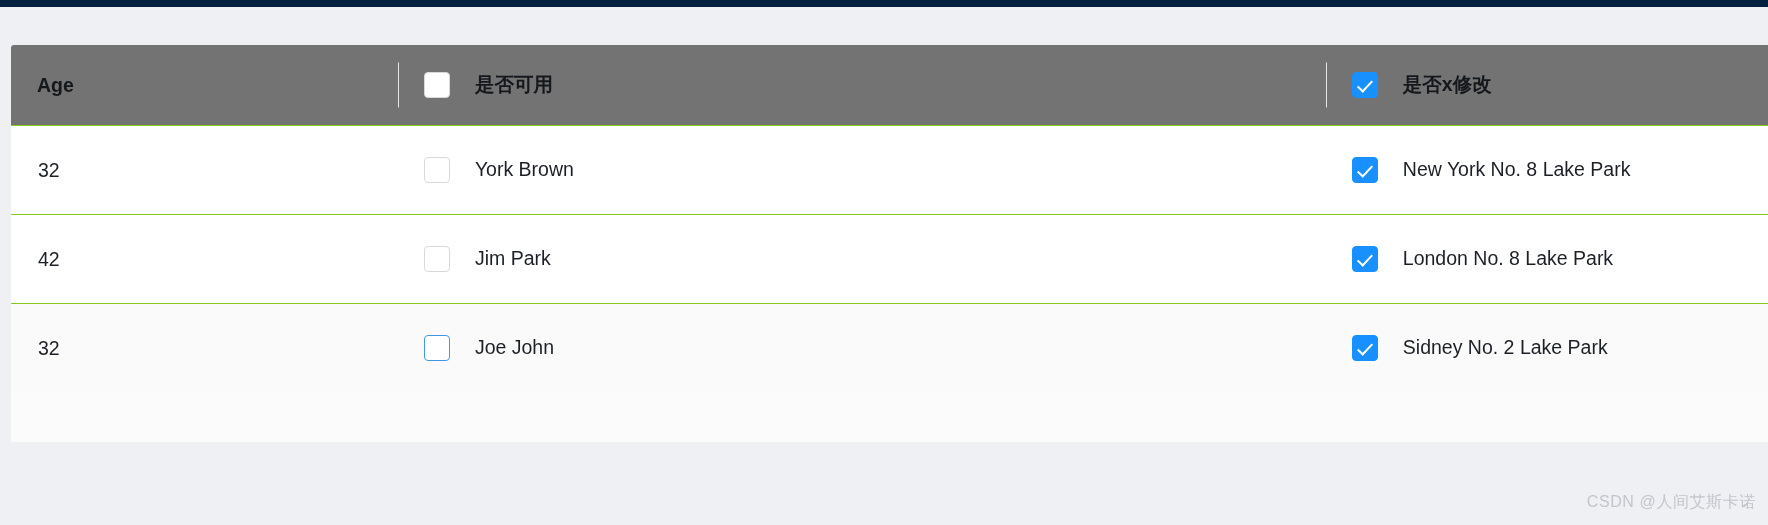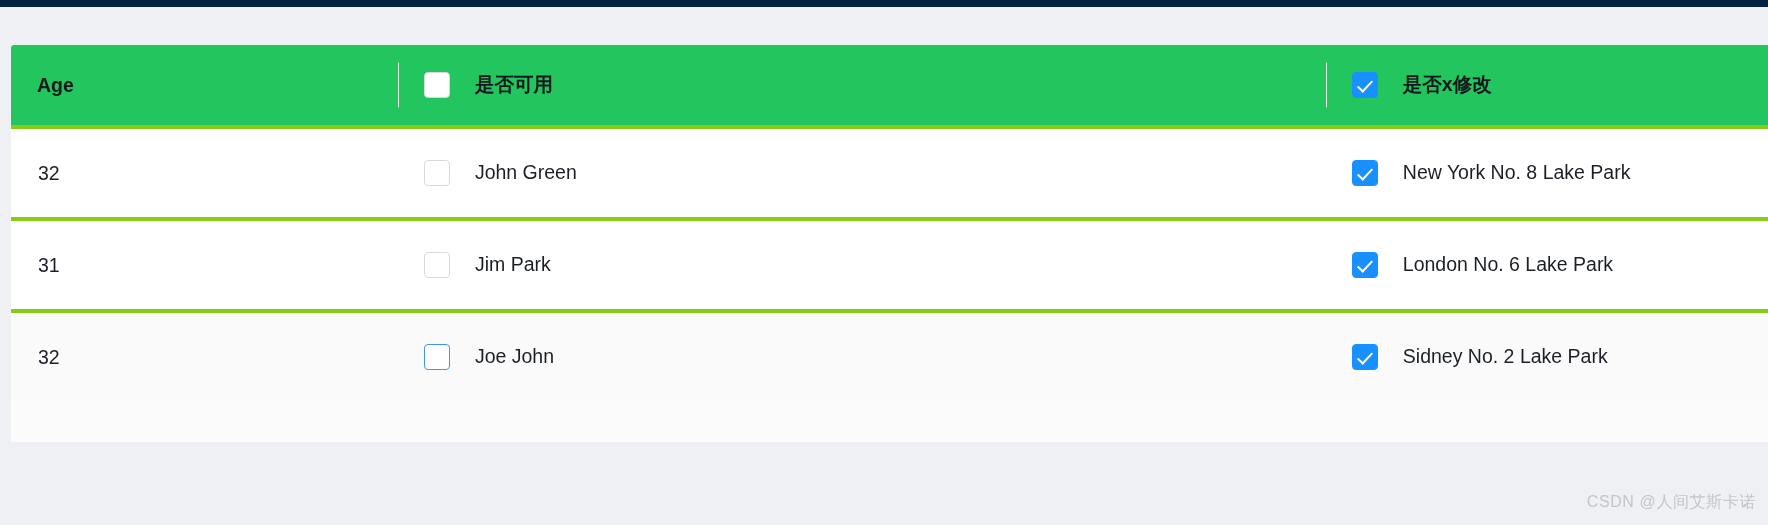--- a/index.html
+++ b/index.html
@@ -48,21 +48,21 @@
   }
 
   .table {
     width: 100%;
     border-collapse: collapse;
     table-layout: fixed;
   }
 
   
   .thead-row {
-    background: #22c55e;
+    background: #737373;
     height: 80px;
   }
   .th {
     text-align: left;
     vertical-align: middle;
     font-size: 19.5px;
     font-weight: bold;
     color: #14171c;
     padding: 0;
     position: relative;
@@ -87,21 +87,21 @@
     transform: translateY(-50%);
     width: 1px;
     height: 45px;
     background: #e4e4e4;
   }
 
   
   .tbody-row {
     height: 88px;
     background: #ffffff;
-    border-top: 4px solid #84cc16;
+    border-top: 1px solid #84cc16;
   }
   .tbody-row.is-hovered {
     background: #fafafa;
   }
   .td {
     text-align: left;
     vertical-align: middle;
     font-size: 19.5px;
     font-weight: normal;
     color: #1c2026;
@@ -216,53 +216,53 @@
       <tr class="tbody-row">
         <td class="td col-age">
           <div class="td-inner age-cell">
             <span>32</span>
           </div>
         </td>
         <td class="td col-name">
           <div class="td-inner">
             <span class="cb-wrap">
               <span class="checkbox"></span>
-              <span class="cb-label">John Green</span>
+              <span class="cb-label">York Brown</span>
             </span>
           </div>
         </td>
         <td class="td col-addr">
           <div class="td-inner">
             <span class="cb-wrap">
               <span class="checkbox checked"></span>
               <span class="cb-label">New York No. 8 Lake Park</span>
             </span>
           </div>
         </td>
       </tr>
 
       <tr class="tbody-row">
         <td class="td col-age">
           <div class="td-inner age-cell">
-            <span>31</span>
+            <span>42</span>
           </div>
         </td>
         <td class="td col-name">
           <div class="td-inner">
             <span class="cb-wrap">
               <span class="checkbox"></span>
               <span class="cb-label">Jim Park</span>
             </span>
           </div>
         </td>
         <td class="td col-addr">
           <div class="td-inner">
             <span class="cb-wrap">
               <span class="checkbox checked"></span>
-              <span class="cb-label">London No. 6 Lake Park</span>
+              <span class="cb-label">London No. 8 Lake Park</span>
             </span>
           </div>
         </td>
       </tr>
 
       <tr class="tbody-row is-hovered">
         <td class="td col-age">
           <div class="td-inner age-cell">
             <span>32</span>
           </div>

